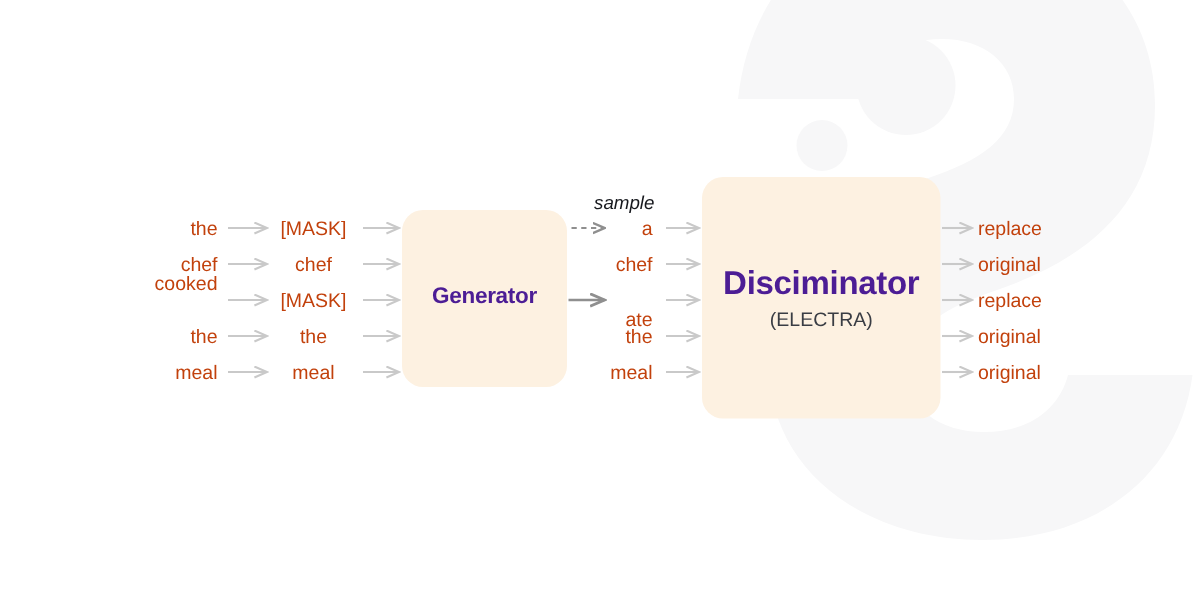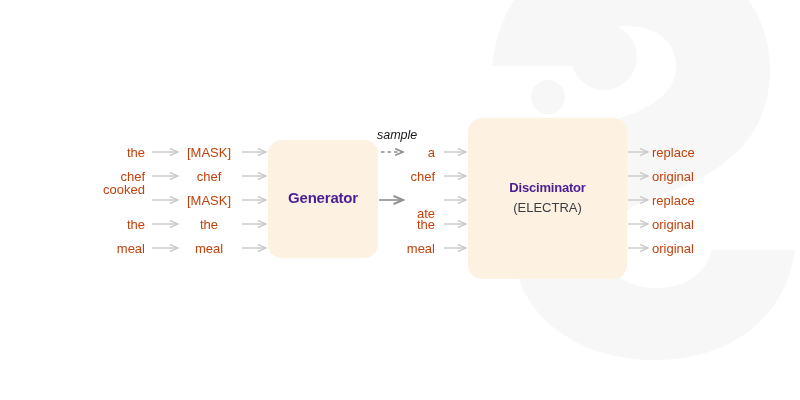--- a/index.html
+++ b/index.html
@@ -73,40 +73,40 @@
   }
   #generator-box .proc-title { font-size: 15px; margin-bottom: 3px; }
   #generator-box .proc-sub   { font-size: 12.5px; }
 
   #discriminator-box {
     left: 468px;
     top: 118px;
     width: 159px;
     height: 161px;
   }
-  #discriminator-box .proc-title { font-size: 13px; margin-bottom: 4px; }
+  #discriminator-box .proc-title { font-size: 22px; margin-bottom: 4px; }
   #discriminator-box .proc-sub   { font-size: 13px; }
 
   
   .token {
     position: absolute;
     font-size: 13px;
     color: #c2410c;
     white-space: nowrap;
     line-height: 1;
     z-index: 4;
   }
   .token.right { transform: translateY(-50%); text-align: right; }
   .token.left  { transform: translateY(-50%); text-align: center; }
   .token.center{ transform: translate(-50%, -50%); text-align: center; }
 
   
   #sample-label {
     position: absolute;
-    left: 377px;
+    left: 396px;
     top: 128px;
     font-size: 12.5px;
     font-style: italic;
     color: #16181d;
     white-space: nowrap;
     z-index: 4;
   }
 </style>
 </head>
 <body>

